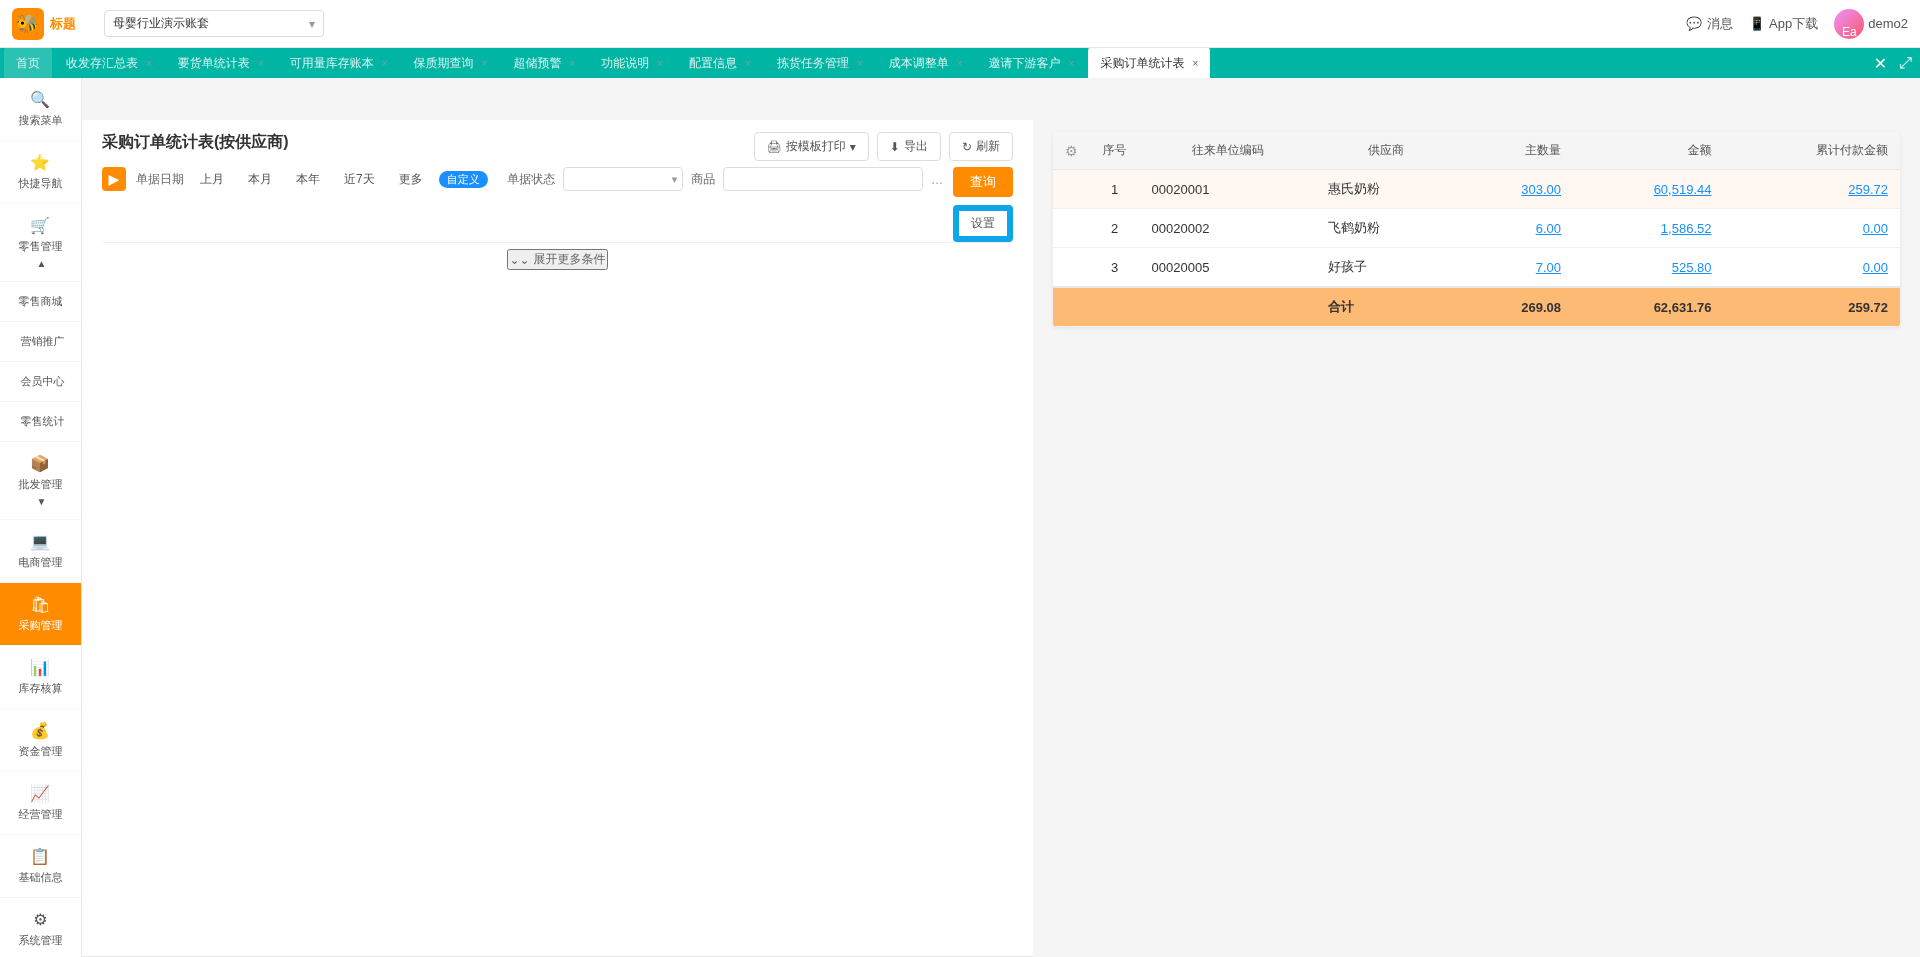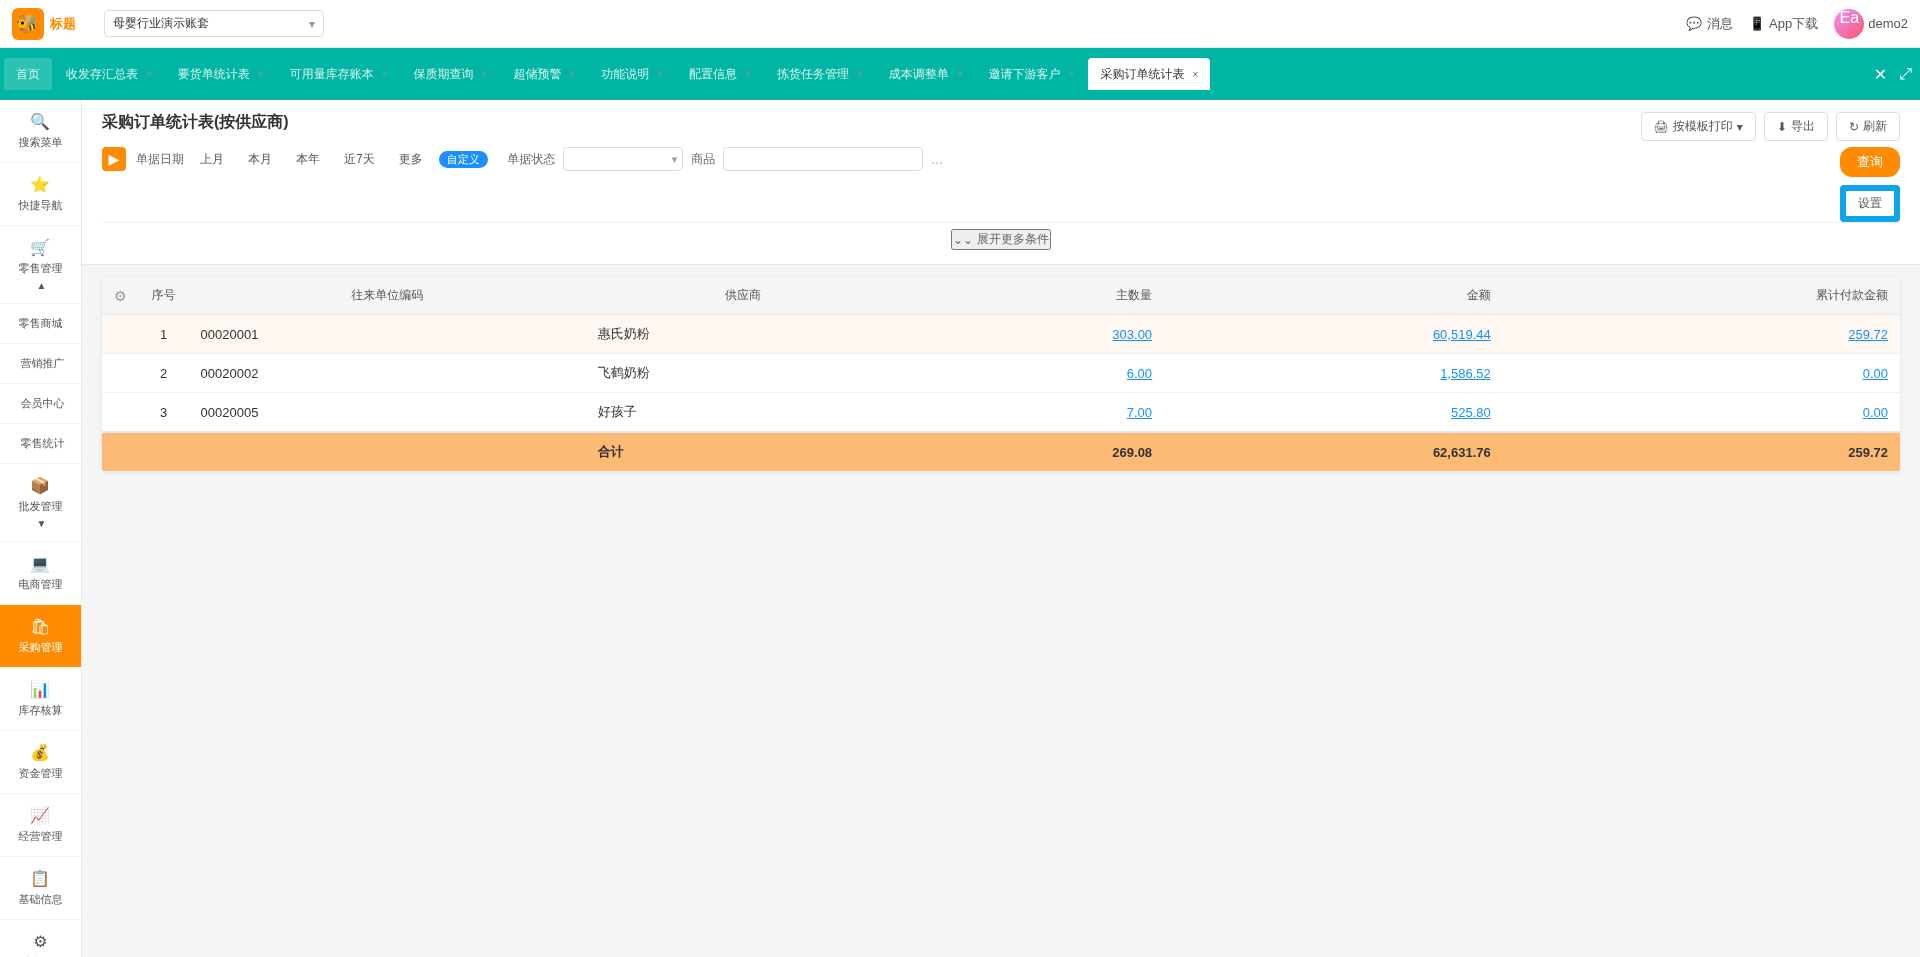--- a/index.html
+++ b/index.html
@@ -5,24 +5,24 @@
     * { box-sizing: border-box; margin: 0; padding: 0; }
     body { font-family: "Microsoft YaHei", "PingFang SC", Arial, sans-serif; font-size: 13px; background: #f5f5f5; display: flex; flex-direction: column; height: 957px; overflow: hidden; }
 
     
     .top-bar { height: 48px; background: #fff; display: flex; align-items: center; border-bottom: 1px solid #e8e8e8; padding: 0 12px; gap: 10px; flex-shrink: 0; }
     .logo-area { display: flex; align-items: center; gap: 6px; color: #ff8c00; font-weight: bold; font-size: 13px; width: 82px; }
     .logo-icon { width: 32px; height: 32px; background: #ff8c00; border-radius: 6px; display: flex; align-items: center; justify-content: center; color: #fff; font-size: 18px; }
     .dropdown-selector { display: flex; align-items: center; gap: 4px; color: #333; padding: 4px 8px; border: 1px solid #ddd; border-radius: 4px; cursor: pointer; font-size: 12px; flex: 1; max-width: 220px; }
     .top-right { margin-left: auto; display: flex; align-items: center; gap: 16px; color: #555; font-size: 13px; }
     .top-right-item { display: flex; align-items: center; gap: 4px; cursor: pointer; }
-    .avatar { width: 30px; height: 30px; background: linear-gradient(135deg, #f093fb, #f5576c); border-radius: 50%; display: flex; align-items: flex-start; justify-content: center; color: #fff; font-size: 16px; }
-
-    
-    .nav-tabs { height: 52px; background: #00b5a3; display: flex; align-items: center; padding: 0 4px; gap: 2px; flex-shrink: 0; overflow: hidden; }
+    .avatar { width: 30px; height: 30px; background: linear-gradient(135deg, #f093fb, #f5576c); border-radius: 50%; display: flex; align-items: flex-end; justify-content: center; color: #fff; font-size: 12px; }
+
+    
+    .nav-tabs { height: 30px; background: #00b5a3; display: flex; align-items: center; padding: 0 4px; gap: 2px; flex-shrink: 0; overflow: hidden; }
     .nav-tab { height: 32px; padding: 0 12px; border-radius: 4px 4px 0 0; display: flex; align-items: center; gap: 4px; cursor: pointer; color: #fff; font-size: 12px; white-space: nowrap; opacity: 0.85; }
     .nav-tab.active { background: #fff; color: #333; opacity: 1; font-weight: 500; }
     .nav-tab .close-x { font-size: 10px; color: #999; margin-left: 4px; }
     .nav-tab.active .close-x { color: #666; }
     .nav-tab-home { background: rgba(255,255,255,0.2); }
     .nav-end-buttons { margin-left: auto; display: flex; gap: 4px; }
     .nav-end-btn { color: #fff; background: none; border: none; cursor: pointer; font-size: 16px; padding: 4px; }
 
     
     .main-layout { display: flex; flex: 1; overflow: hidden; }
@@ -30,33 +30,33 @@
     
     .sidebar { width: 82px; background: #fff; border-right: 1px solid #e8e8e8; display: flex; flex-direction: column; overflow-y: auto; flex-shrink: 0; }
     .sidebar-item { padding: 12px 4px; text-align: center; cursor: pointer; color: #555; font-size: 12px; border-bottom: 1px solid #f5f5f5; display: flex; flex-direction: column; align-items: center; gap: 4px; position: relative; }
     .sidebar-item.active { color: #fff; background: #ff8c00; }
     .sidebar-item.active .sidebar-icon { color: #fff; }
     .sidebar-icon { font-size: 16px; }
     .sidebar-label { font-size: 11px; }
     .sidebar-arrow { font-size: 10px; margin-left: 2px; }
 
     
-    .content { flex: 1; display: flex; flex-direction: column; overflow: hidden; background: #f5f5f5; }
+    .content { flex: 1; display: flex; overflow: hidden; background: #f5f5f5; margin-top: 42px; }
 
     
     .page-header { background: #fff; padding: 12px 20px 8px; border-bottom: 1px solid #e8e8e8; }
     .page-title { font-size: 16px; font-weight: 600; color: #333; margin-bottom: 10px; }
     .filter-toggle { width: 24px; height: 24px; background: #ff8c00; color: #fff; border-radius: 4px; display: flex; align-items: center; justify-content: center; cursor: pointer; font-size: 14px; flex-shrink: 0; }
     .filter-label { color: #666; font-size: 12px; white-space: nowrap; }
     .date-btn { padding: 2px 8px; font-size: 12px; color: #555; cursor: pointer; background: none; border: none; }
     .date-range-badge { background: #1890ff; color: #fff; font-size: 11px; padding: 1px 8px; border-radius: 10px; cursor: pointer; }
     .date-range-text { color: #666; font-size: 12px; }
     .filter-select { border: 1px solid #ddd; border-radius: 4px; padding: 4px 24px 4px 8px; font-size: 12px; background: #fff; color: #333; appearance: none; cursor: pointer; min-width: 120px; }
     .filter-input { border: 1px solid #ddd; border-radius: 4px; padding: 4px 28px 4px 8px; font-size: 12px; background: #fff; color: #333; min-width: 200px; }
-    .btn-query { background: #ff8c00; color: #fff; border: none; border-radius: 12px; padding: 6px 16px; font-size: 13px; cursor: pointer; font-weight: 500; }
+    .btn-query { background: #ff8c00; color: #fff; border: none; border-radius: 4px; padding: 6px 16px; font-size: 13px; cursor: pointer; font-weight: 500; }
     .btn-settings { background: #fff; color: #555; border: 6px solid #0ea5e9; border-radius: 4px; padding: 4px 12px; font-size: 12px; cursor: pointer; margin-top: 4px; }
     .expand-more { display: flex; justify-content: center; padding: 6px; border-top: 1px solid #f0f0f0; }
     .expand-btn { color: #666; font-size: 12px; cursor: pointer; display: flex; align-items: center; gap: 4px; }
     .btn-print { border: 1px solid #ddd; background: #fff; border-radius: 4px; padding: 5px 12px; font-size: 12px; cursor: pointer; color: #555; display: flex; align-items: center; gap: 4px; }
     .btn-export { border: 1px solid #ddd; background: #fff; border-radius: 4px; padding: 5px 12px; font-size: 12px; cursor: pointer; color: #555; display: flex; align-items: center; gap: 4px; }
     .btn-refresh { border: 1px solid #ddd; background: #fff; border-radius: 4px; padding: 5px 12px; font-size: 12px; cursor: pointer; color: #555; display: flex; align-items: center; gap: 4px; }
 
     
     .table-container { flex: 1; overflow: auto; padding: 12px 20px; }
     .data-table { width: 100%; border-collapse: collapse; background: #fff; border-radius: 4px; overflow: hidden; box-shadow: 0 1px 4px rgba(0,0,0,0.08); }

